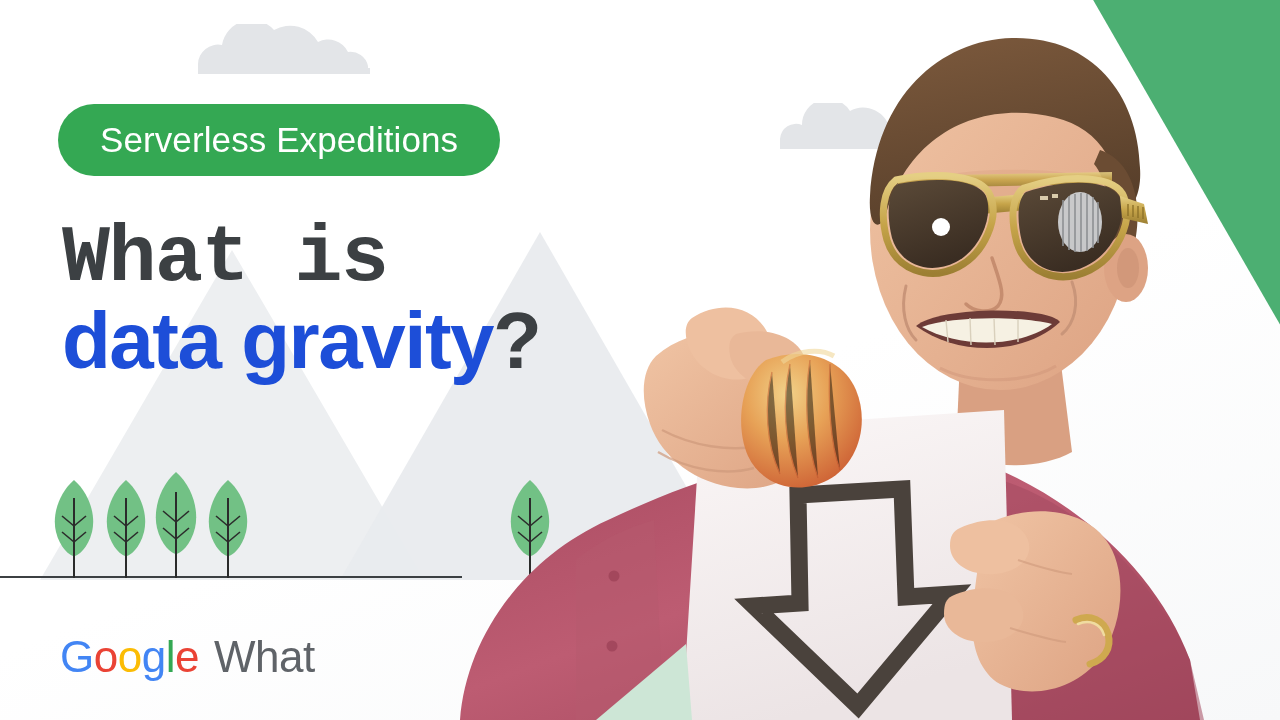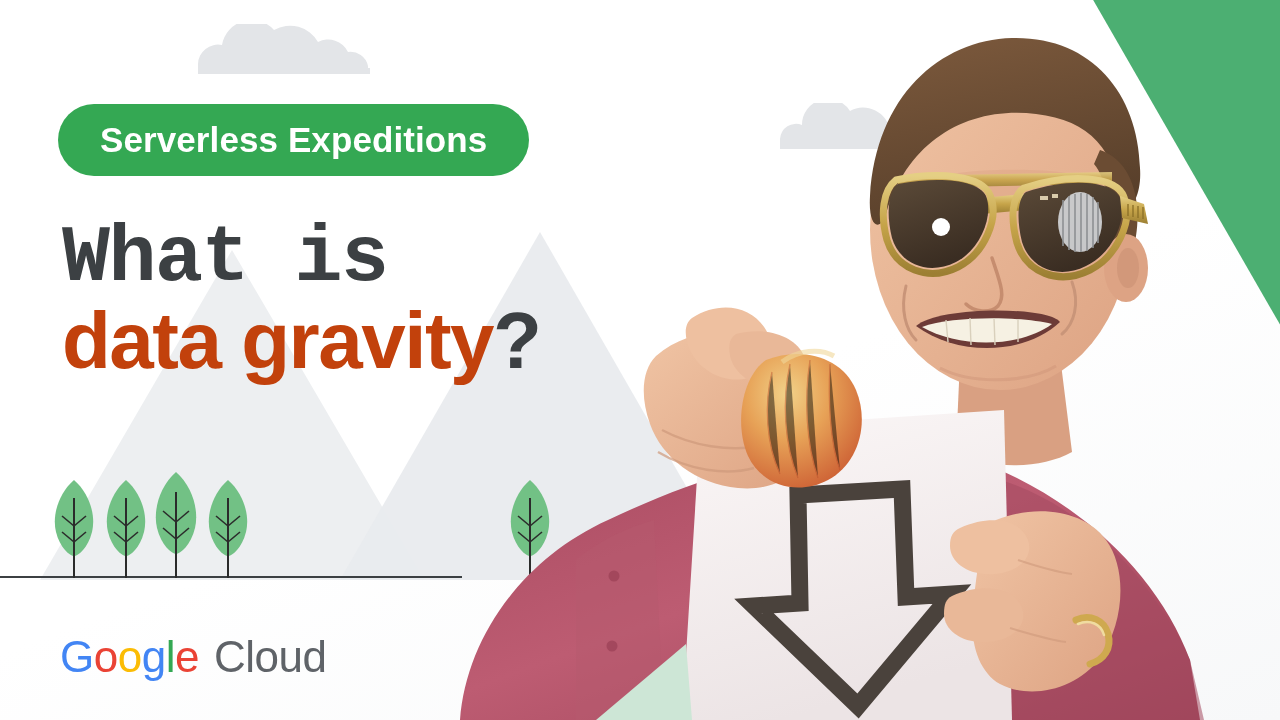--- a/index.html
+++ b/index.html
@@ -94,39 +94,39 @@
     left: 58px;
     top: 104px;
     height: 72px;
     padding: 0 42px;
     display: flex;
     align-items: center;
     border-radius: 36px;
     background: #34a853;
     color: #ffffff;
     font-size: 35px;
-    font-weight: 700;
+    font-weight: 400;
     letter-spacing: 0.1px;
     white-space: nowrap;
     box-sizing: border-box;
   }
 
   .headline {
     position: absolute;
     left: 62px;
     top: 218px;
     width: 620px;
     line-height: 1.03;
     font-size: 80px;
     font-weight: 700;
     letter-spacing: -1.5px;
   }
   .headline-line1 { color: #3c4043; display: block; font-family: Liberation Mono, monospace; }
   .headline-line2 { display: block; white-space: nowrap; }
-  .headline-accent { color: #c2410c; }
+  .headline-accent { color: #1d4ed8; }
   .headline-mark { color: #3c4043; }
 
   
   .logo {
     position: absolute;
     left: 60px;
     top: 632px;
     display: flex;
     align-items: baseline;
     font-size: 44px;
@@ -441,16 +441,16 @@
 
   <div class="logo">
     <span class="logo-wordmark">
       <span class="g1">G</span>
         <span class="o1">o</span>
         <span class="o2">o</span>
         <span class="g2">g</span>
         <span class="l1">l</span>
         <span class="e1">e</span>
     </span>
-    <span class="logo-cloud">Cloud</span>
+    <span class="logo-cloud">What</span>
   </div>
 
 </div>
 
 </body></html>

